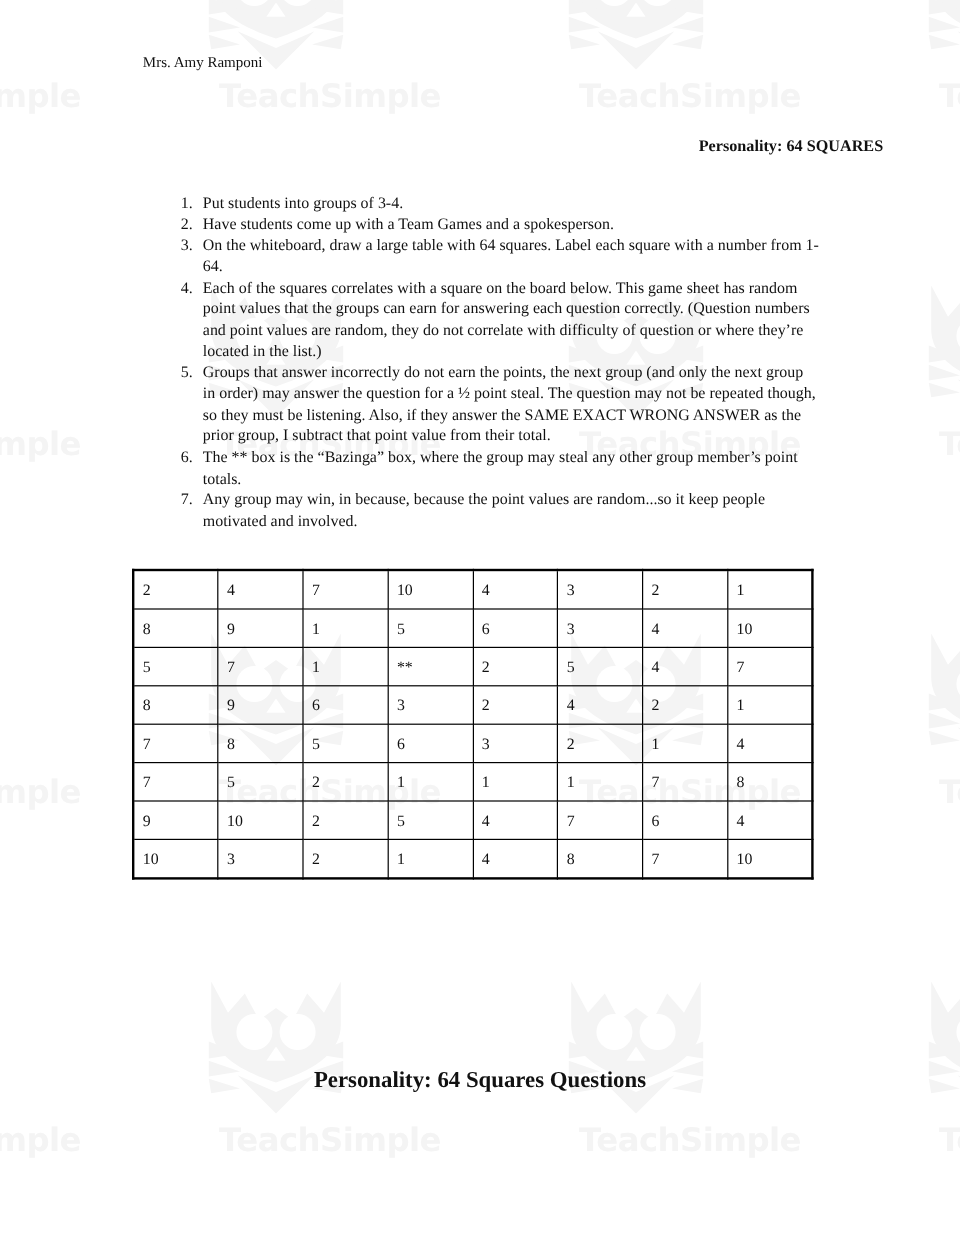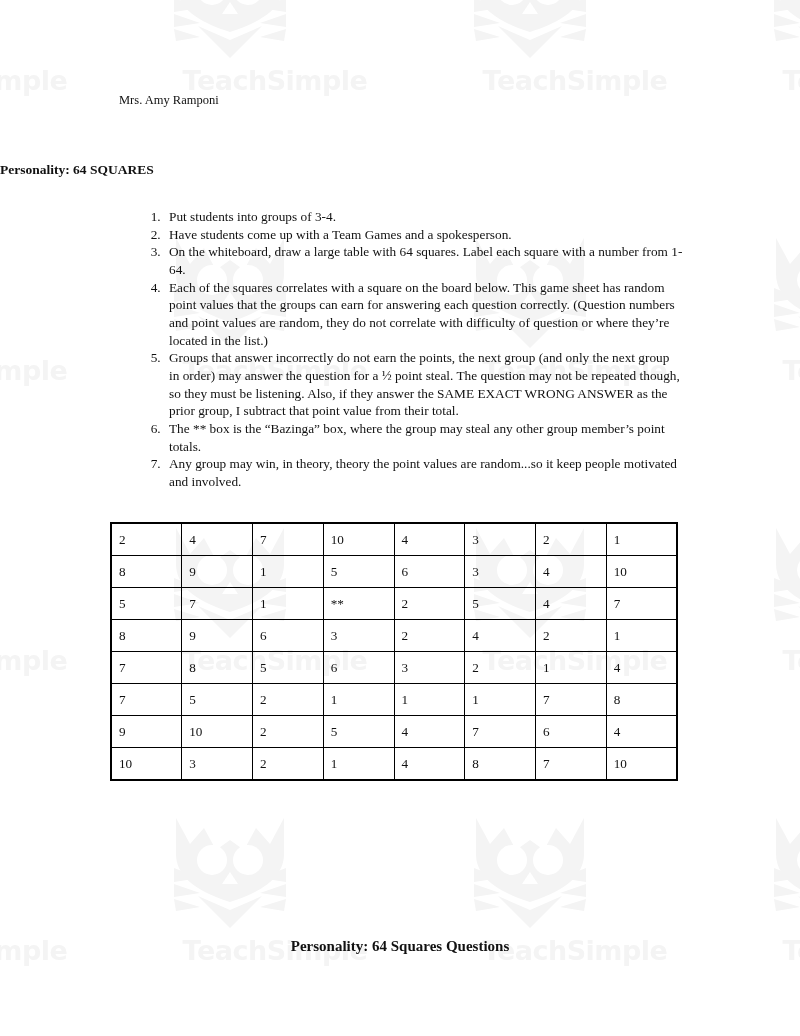--- a/index.html
+++ b/index.html
@@ -52,38 +52,37 @@
     letter-spacing: -0.5px;
     color: #f4f4f4;
     white-space: nowrap;
   }
 
   
   #content {
     position: absolute;
     inset: 0;
     z-index: 2;
-    margin-top: 48px;
   }
 
   #doc-header {
     position: absolute;
     left: 119px;
     top: 44px;
     font-size: 12.5px;
     line-height: 1.32;
   }
   #doc-header div { white-space: nowrap; }
 
   #title-block {
     position: absolute;
     left: 0;
     top: 112px;
     width: 736px;
-    text-align: left;
+    text-align: right;
   }
   #title-main {
     font-size: 13.5px;
     font-weight: bold;
     line-height: 1.45;
   }
   #title-sub {
     font-size: 13.5px;
     line-height: 1.45;
   }
@@ -127,21 +126,21 @@
     vertical-align: middle;
     background: transparent;
   }
 
   #footer-title {
     position: absolute;
     left: 0;
     top: 890px;
     width: 800px;
     text-align: center;
-    font-size: 15px;
+    font-size: 19px;
     font-weight: bold;
   }
 </style>
 </head>
 <body>
 
 <div id="page">
 
   <div id="watermark-layer">
       <div class="wm-tile" style="left: -140px; top: -60px;">
@@ -409,21 +408,21 @@
     </div>
 
     <div id="howto">
       <ol class="steps" id="steps-list">
           <li>Put students into groups of 3-4.</li>
           <li>Have students come up with a Team Games and a spokesperson.</li>
           <li>On the whiteboard, draw a large table with 64 squares. Label each square with a number from 1-64.</li>
           <li>Each of the squares correlates with a square on the board below. This game sheet has random point values that the groups can earn for answering each question correctly. (Question numbers and point values are random, they do not correlate with difficulty of question or where they’re located in the list.)</li>
           <li>Groups that answer incorrectly do not earn the points, the next group (and only the next group in order) may answer the question for a ½ point steal. The question may not be repeated though, so they must be listening. Also, if they answer the SAME EXACT WRONG ANSWER as the prior group, I subtract that point value from their total.</li>
           <li>The ** box is the “Bazinga” box, where the group may steal any other group member’s point totals.</li>
-          <li>Any group may win, in theory, theory the point values are random...so it keep people motivated and involved.</li>
+          <li>Any group may win, in because, because the point values are random...so it keep people motivated and involved.</li>
         </ol>
     </div>
 
     <table id="squares-table">
       <tbody id="squares-body">
           <tr>
             <td>2</td>
             <td>4</td>
             <td>7</td>
             <td>10</td>

